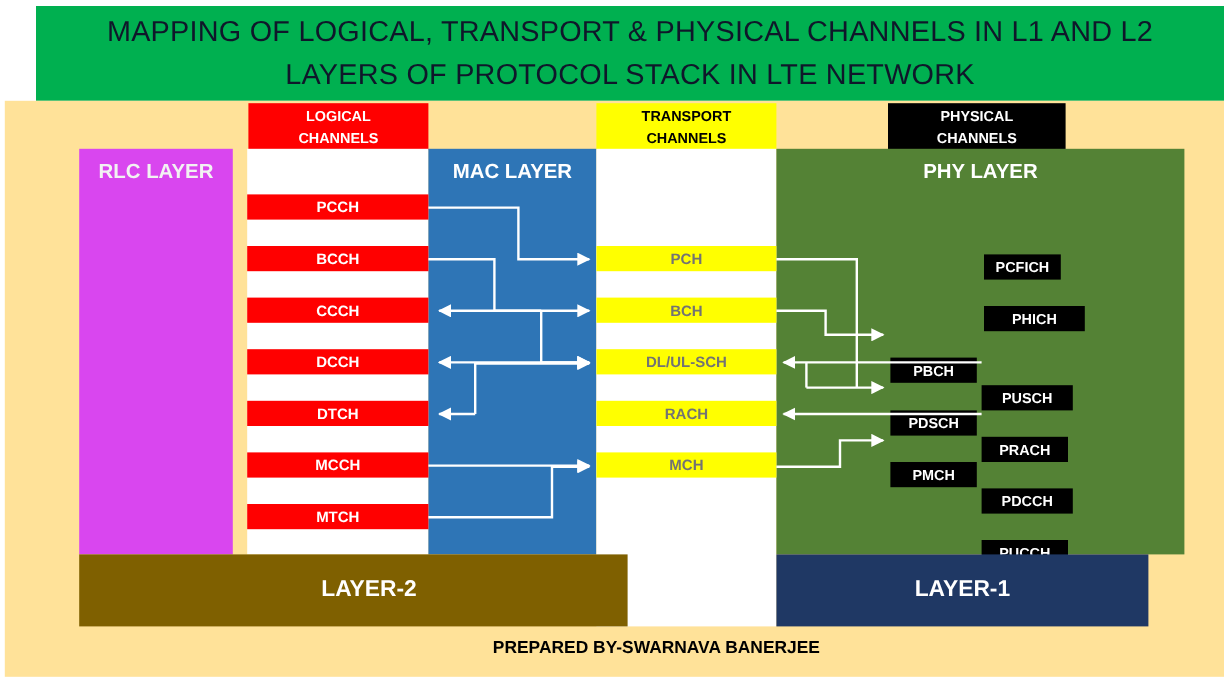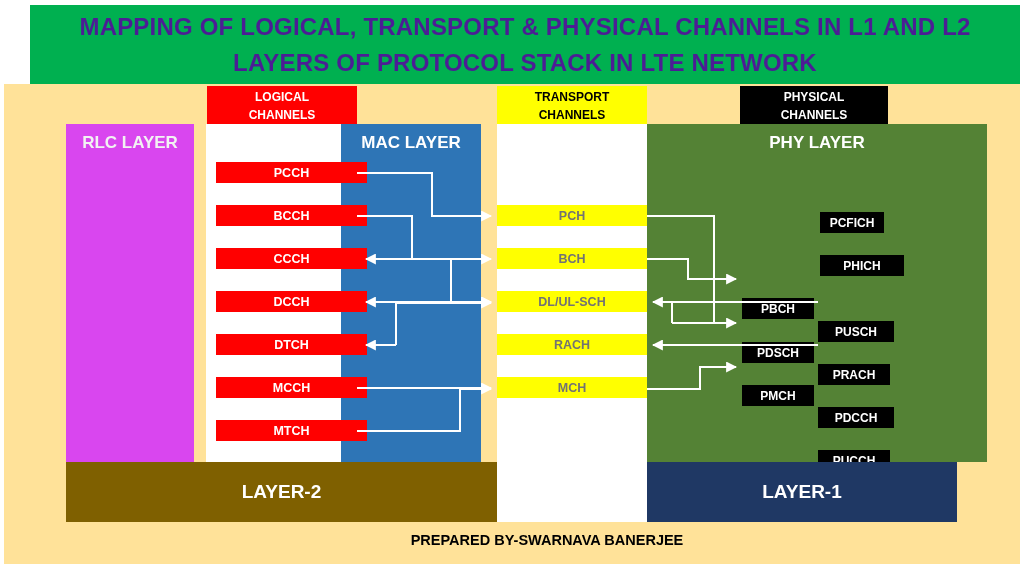--- a/index.html
+++ b/index.html
@@ -9,21 +9,21 @@
     font-family:"Liberation Sans", sans-serif;
     -webkit-font-smoothing:antialiased;
   }
   
   #banner{
     position:absolute;left:30px;top:5px;width:990px;height:79px;
     background:#00B050;display:flex;flex-direction:column;
     align-items:center;justify-content:center;
   }
   .title-line{
-    color:#4c1d95;font-weight:bold;font-size:24px;line-height:36px;
+    color:#0f172a;font-weight:normal;font-size:24px;line-height:36px;
     text-align:center;white-space:nowrap;letter-spacing:.2px;
   }
   
   #body-bg{
     position:absolute;left:4px;top:84px;width:1016px;height:480px;
     background:#FFE299;
   }
   
   .hdr{
     position:absolute;top:86px;height:39px;
@@ -31,55 +31,55 @@
     font-weight:bold;font-size:12px;line-height:1.5;text-align:center;
   }
   .hdr span{display:block;width:92px;}
   #hdr-logical{left:207px;width:150px;background:#FF0000;color:#ffffff;}
   #hdr-transport{left:497px;width:150px;background:#FFFF00;color:#000000;}
   #hdr-physical{left:740px;width:148px;background:#000000;color:#ffffff;}
   
   .block{position:absolute;top:124px;height:338px;}
   #rlc-box{left:66px;width:128px;background:#d946ef;}
   #logical-col{left:206px;width:151px;background:#ffffff;}
-  #mac-box{left:341px;width:140px;background:#2E75B6;}
+  #mac-box{left:357px;width:140px;background:#2E75B6;}
   #transport-col{left:497px;width:150px;background:#ffffff;height:398px;}
   #phy-box{left:647px;width:340px;background:#548235;}
   .layer-title{
     position:absolute;top:9px;left:0;width:100%;text-align:center;
     color:#ffffff;font-weight:bold;font-size:17px;
   }
   #rlc-box .layer-title{color:#f2f2f2;}
   
   .chan{
     position:absolute;height:21px;display:flex;align-items:center;
     justify-content:center;font-weight:bold;font-size:12.5px;
   }
-  .lch{left:206px;width:151px;background:#FF0000;color:#ffffff;margin-left:10px;}
+  .lch{left:206px;width:151px;background:#FF0000;color:#ffffff;}
   .tch{left:497px;width:150px;background:#FFFF00;color:#737373;}
   .pch{background:#000000;color:#ffffff;font-size:12px;margin-top:30px;}
   .lch0{top:162px}.lch1{top:205px}.lch2{top:248px}.lch3{top:291px}
   .lch4{top:334px}.lch5{top:377px}.lch6{top:420px}
   .tch0{top:205px}.tch1{top:248px}.tch2{top:291px}.tch3{top:334px}.tch4{top:377px}
   .pch0{left:820px;top:182px;width:64px}
   .pch1{left:820px;top:225px;width:84px}
   .pch2{left:742px;top:268px;width:72px}
   .pch3{left:818px;top:291px;width:76px}
   .pch4{left:742px;top:312px;width:72px}
   .pch5{left:818px;top:334px;width:72px}
   .pch6{left:742px;top:355px;width:72px}
   .pch7{left:818px;top:377px;width:76px}
   .pch8{left:818px;top:420px;width:72px}
   
   .bar{
     position:absolute;top:462px;height:60px;display:flex;
     align-items:center;justify-content:center;
     color:#ffffff;font-weight:bold;font-size:19px;
   }
-  #layer2-bar{left:66px;width:431px;background:#7F6000;}
+  #layer2-bar{left:66px;width:431px;background:#7F6000;padding-left:26px;}
   #layer1-bar{left:647px;width:310px;background:#1F3864;}
   
   #footer{
     position:absolute;left:66px;top:532px;width:962px;text-align:center;
     color:#000000;font-weight:bold;font-size:14.5px;
   }
   
   #arrows{position:absolute;left:0;top:0;width:1024px;height:570px;pointer-events:none;}
 </style>
 </head>

